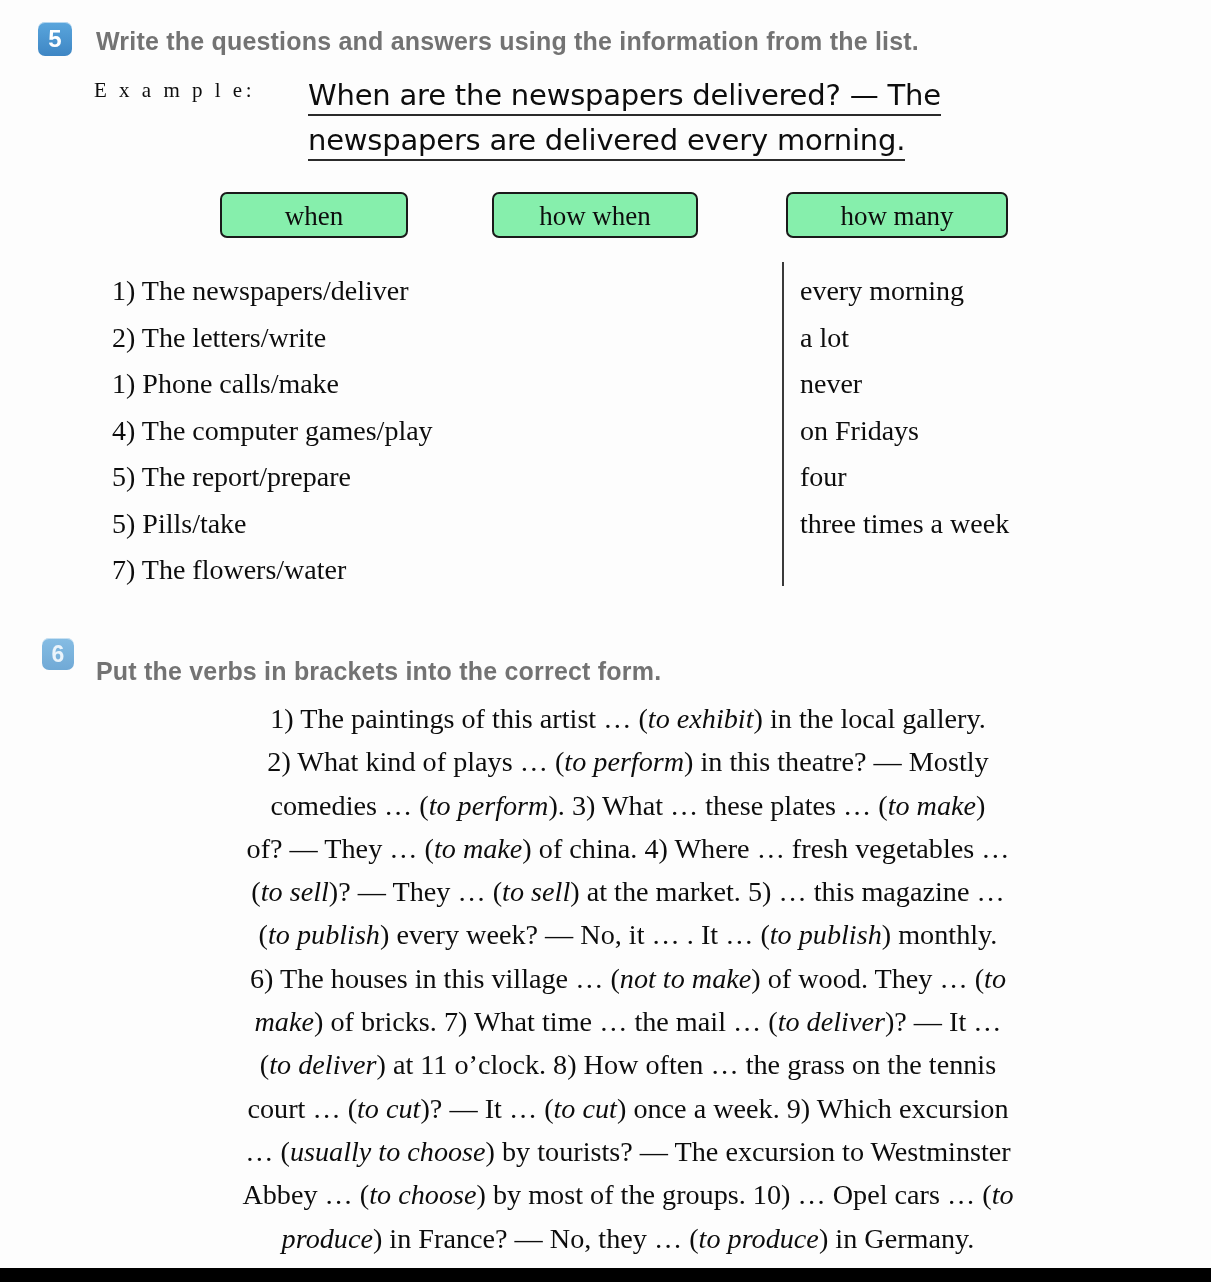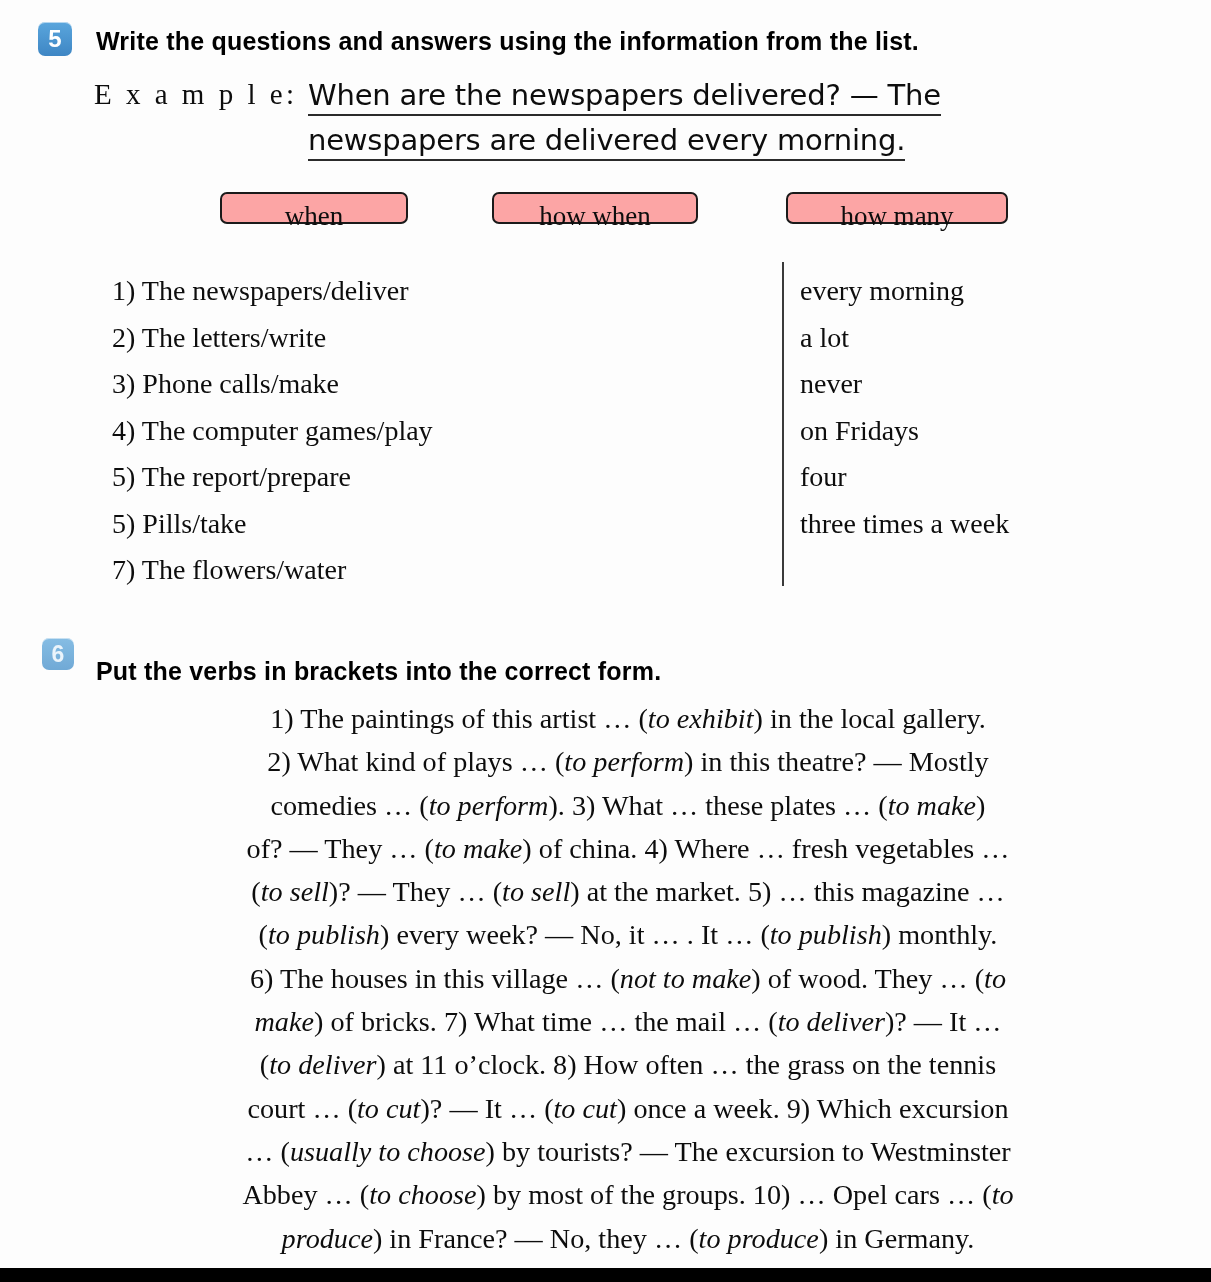--- a/index.html
+++ b/index.html
@@ -45,51 +45,51 @@
   }
 
   
   .instruction {
     position: absolute;
     font-family: "Liberation Sans", sans-serif;
     font-weight: bold;
     font-size: 25px;
     letter-spacing: .2px;
     white-space: nowrap;
-    color: #000000;
+    color: #737373;
   }
 
   
   .example-label {
     position: absolute;
-    font-size: 29px;
+    font-size: 21px;
     letter-spacing: 3.5px;
     white-space: nowrap;
     text-align: center;
   }
   .example-line {
     position: absolute;
     font-family: "DejaVu Sans", "Liberation Sans", sans-serif;
     font-size: 29px;
     white-space: nowrap;
     border-bottom: 2px solid #2b2b2b;
     padding-bottom: 2px;
     letter-spacing: -.2px;
   }
 
   
   .word-box {
     position: absolute;
     border: 2px solid #1a1a1a;
     border-radius: 7px;
-    background: #fca5a5;
+    background: #86efac;
     text-align: center;
     font-size: 27px;
     line-height: 44px;
-    height: 32px;
+    height: 46px;
     box-sizing: border-box;
     white-space: nowrap;
   }
 
   
   .list-left, .list-right {
     position: absolute;
     font-size: 28px;
     line-height: 46.5px;
     white-space: nowrap;
@@ -143,21 +143,21 @@
   <div class="word-box" style="left:220px; top:192px; width:188px;">when</div>
 
   <div class="word-box" style="left:492px; top:192px; width:206px;">how when</div>
 
   <div class="word-box" style="left:786px; top:192px; width:222px;">how many</div>
 
   <div class="list-left" style="left:112px; top:268px;">
     <ol>
       <li>1) The newspapers/deliver</li>
       <li>2) The letters/write</li>
-      <li>3) Phone calls/make</li>
+      <li>1) Phone calls/make</li>
       <li>4) The computer games/play</li>
       <li>5) The report/prepare</li>
       <li>5) Pills/take</li>
       <li>7) The flowers/water</li>
     </ol>
   </div>
 
   <div class="divider" style="left:782px; top:262px; height:324px;"></div>
 
   <div class="list-right" style="left:800px; top:268px;">

